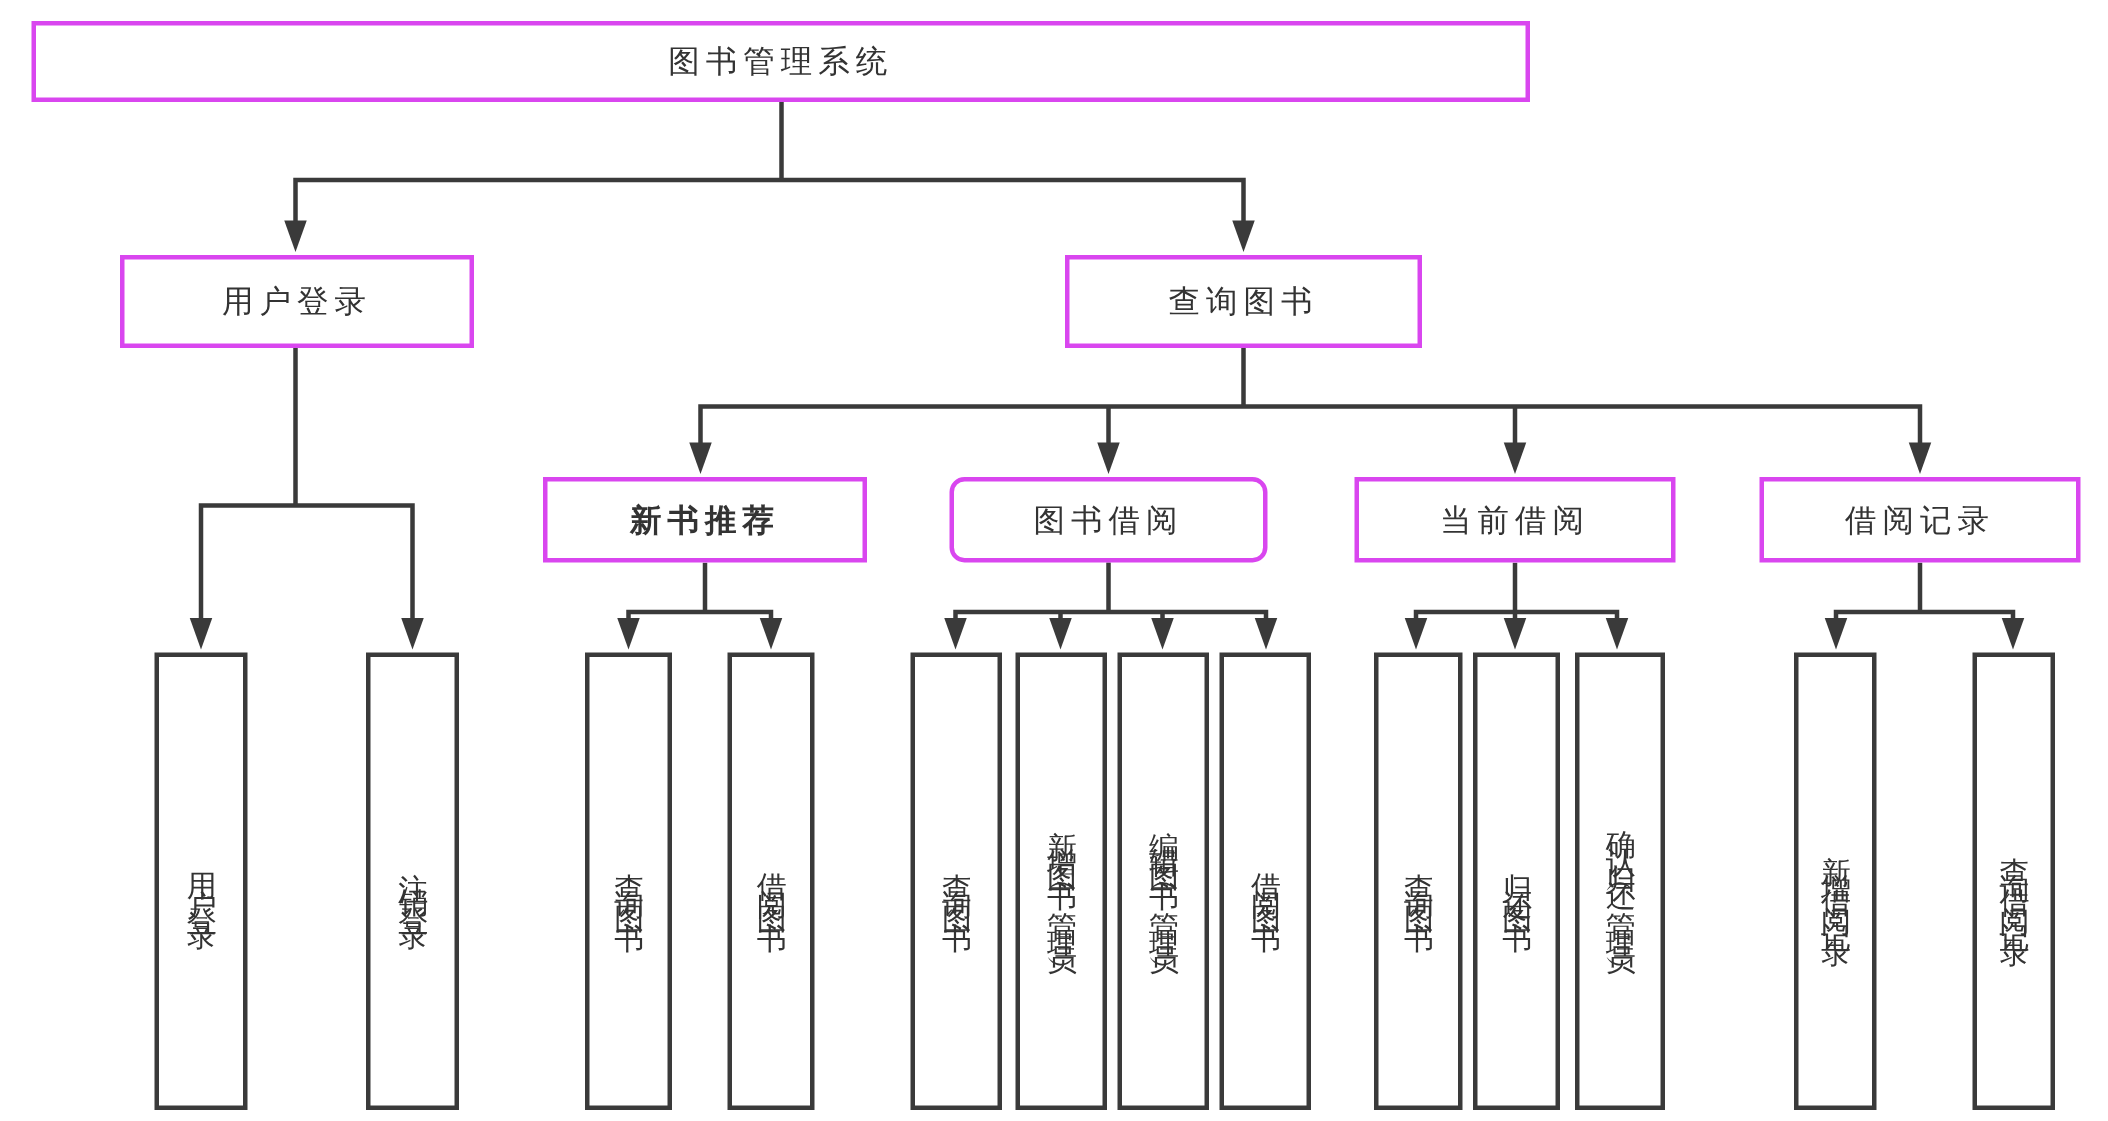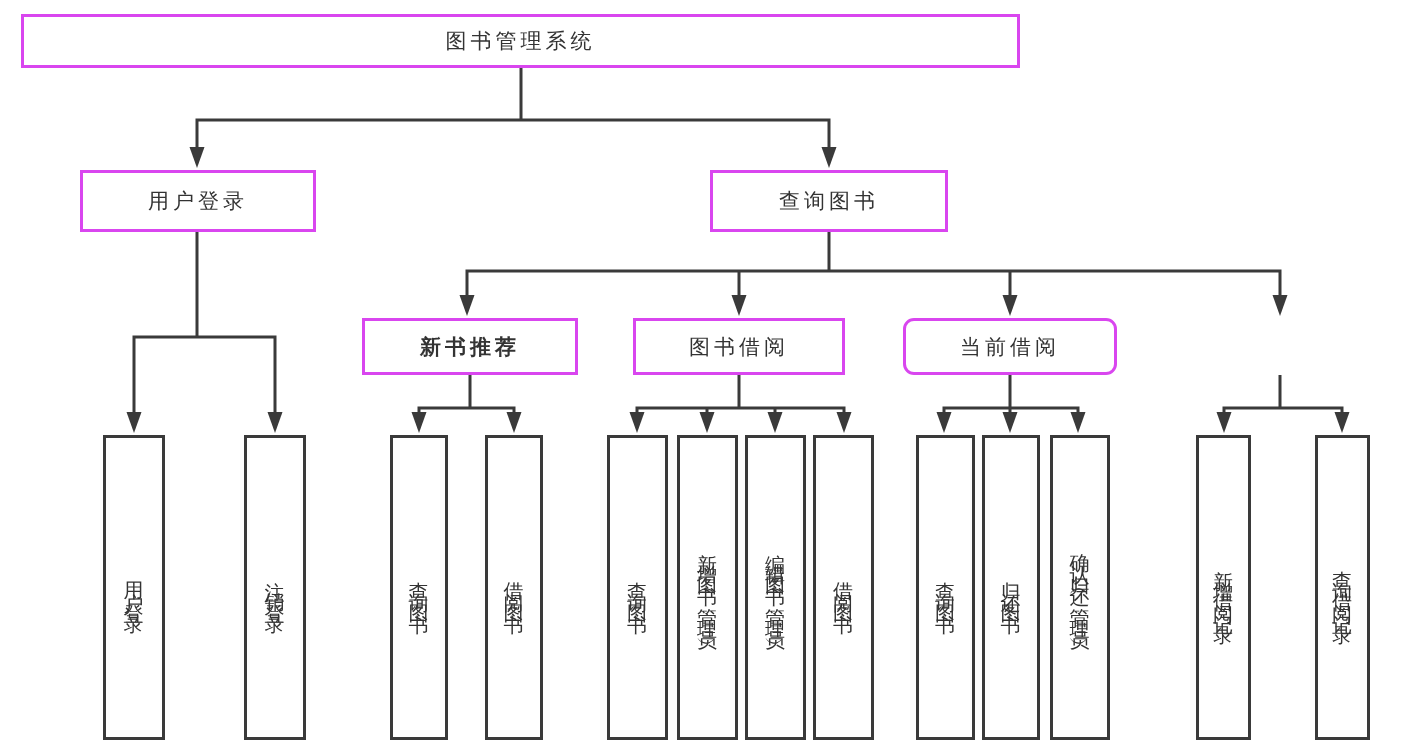--- a/index.html
+++ b/index.html
@@ -94,22 +94,23 @@
       <polygon points="1334.5,412 1349.5,412 1342,433"></polygon>
     </g>
   </svg>
 
   <div class="hbox" style="left:21px;top:14px;width:999px;height:54px;">图书管理系统</div>
 
   <div class="hbox" style="left:80px;top:170px;width:236px;height:62px;">用户登录</div>
   <div class="hbox" style="left:710px;top:170px;width:238px;height:62px;">查询图书</div>
 
   <div class="hbox" style="left:362px;top:318px;width:216px;height:57px;font-weight:bold;">新书推荐</div>
-  <div class="hbox" style="left:633px;top:318px;width:212px;height:57px;">图书借阅</div>
-  <div class="hbox" style="left:903px;top:318px;width:214px;height:57px;border-radius:11px;">当前借阅</div>
+  <div class="hbox" style="left:633px;top:318px;width:212px;height:57px;border-radius:10px;">图书借阅</div>
+  <div class="hbox" style="left:903px;top:318px;width:214px;height:57px;">当前借阅</div>
+  <div class="hbox" style="left:1173px;top:318px;width:214px;height:57px;">借阅记录</div>
 
   <div class="vbox" style="left:103px;top:435px;width:62px;height:305px;">
     <span>用户登录</span>
   </div>
   <div class="vbox" style="left:244px;top:435px;width:62px;height:305px;">
     <span>注销登录</span>
   </div>
 
   <div class="vbox" style="left:390px;top:435px;width:58px;height:305px;">
     <span>查询图书</span>

